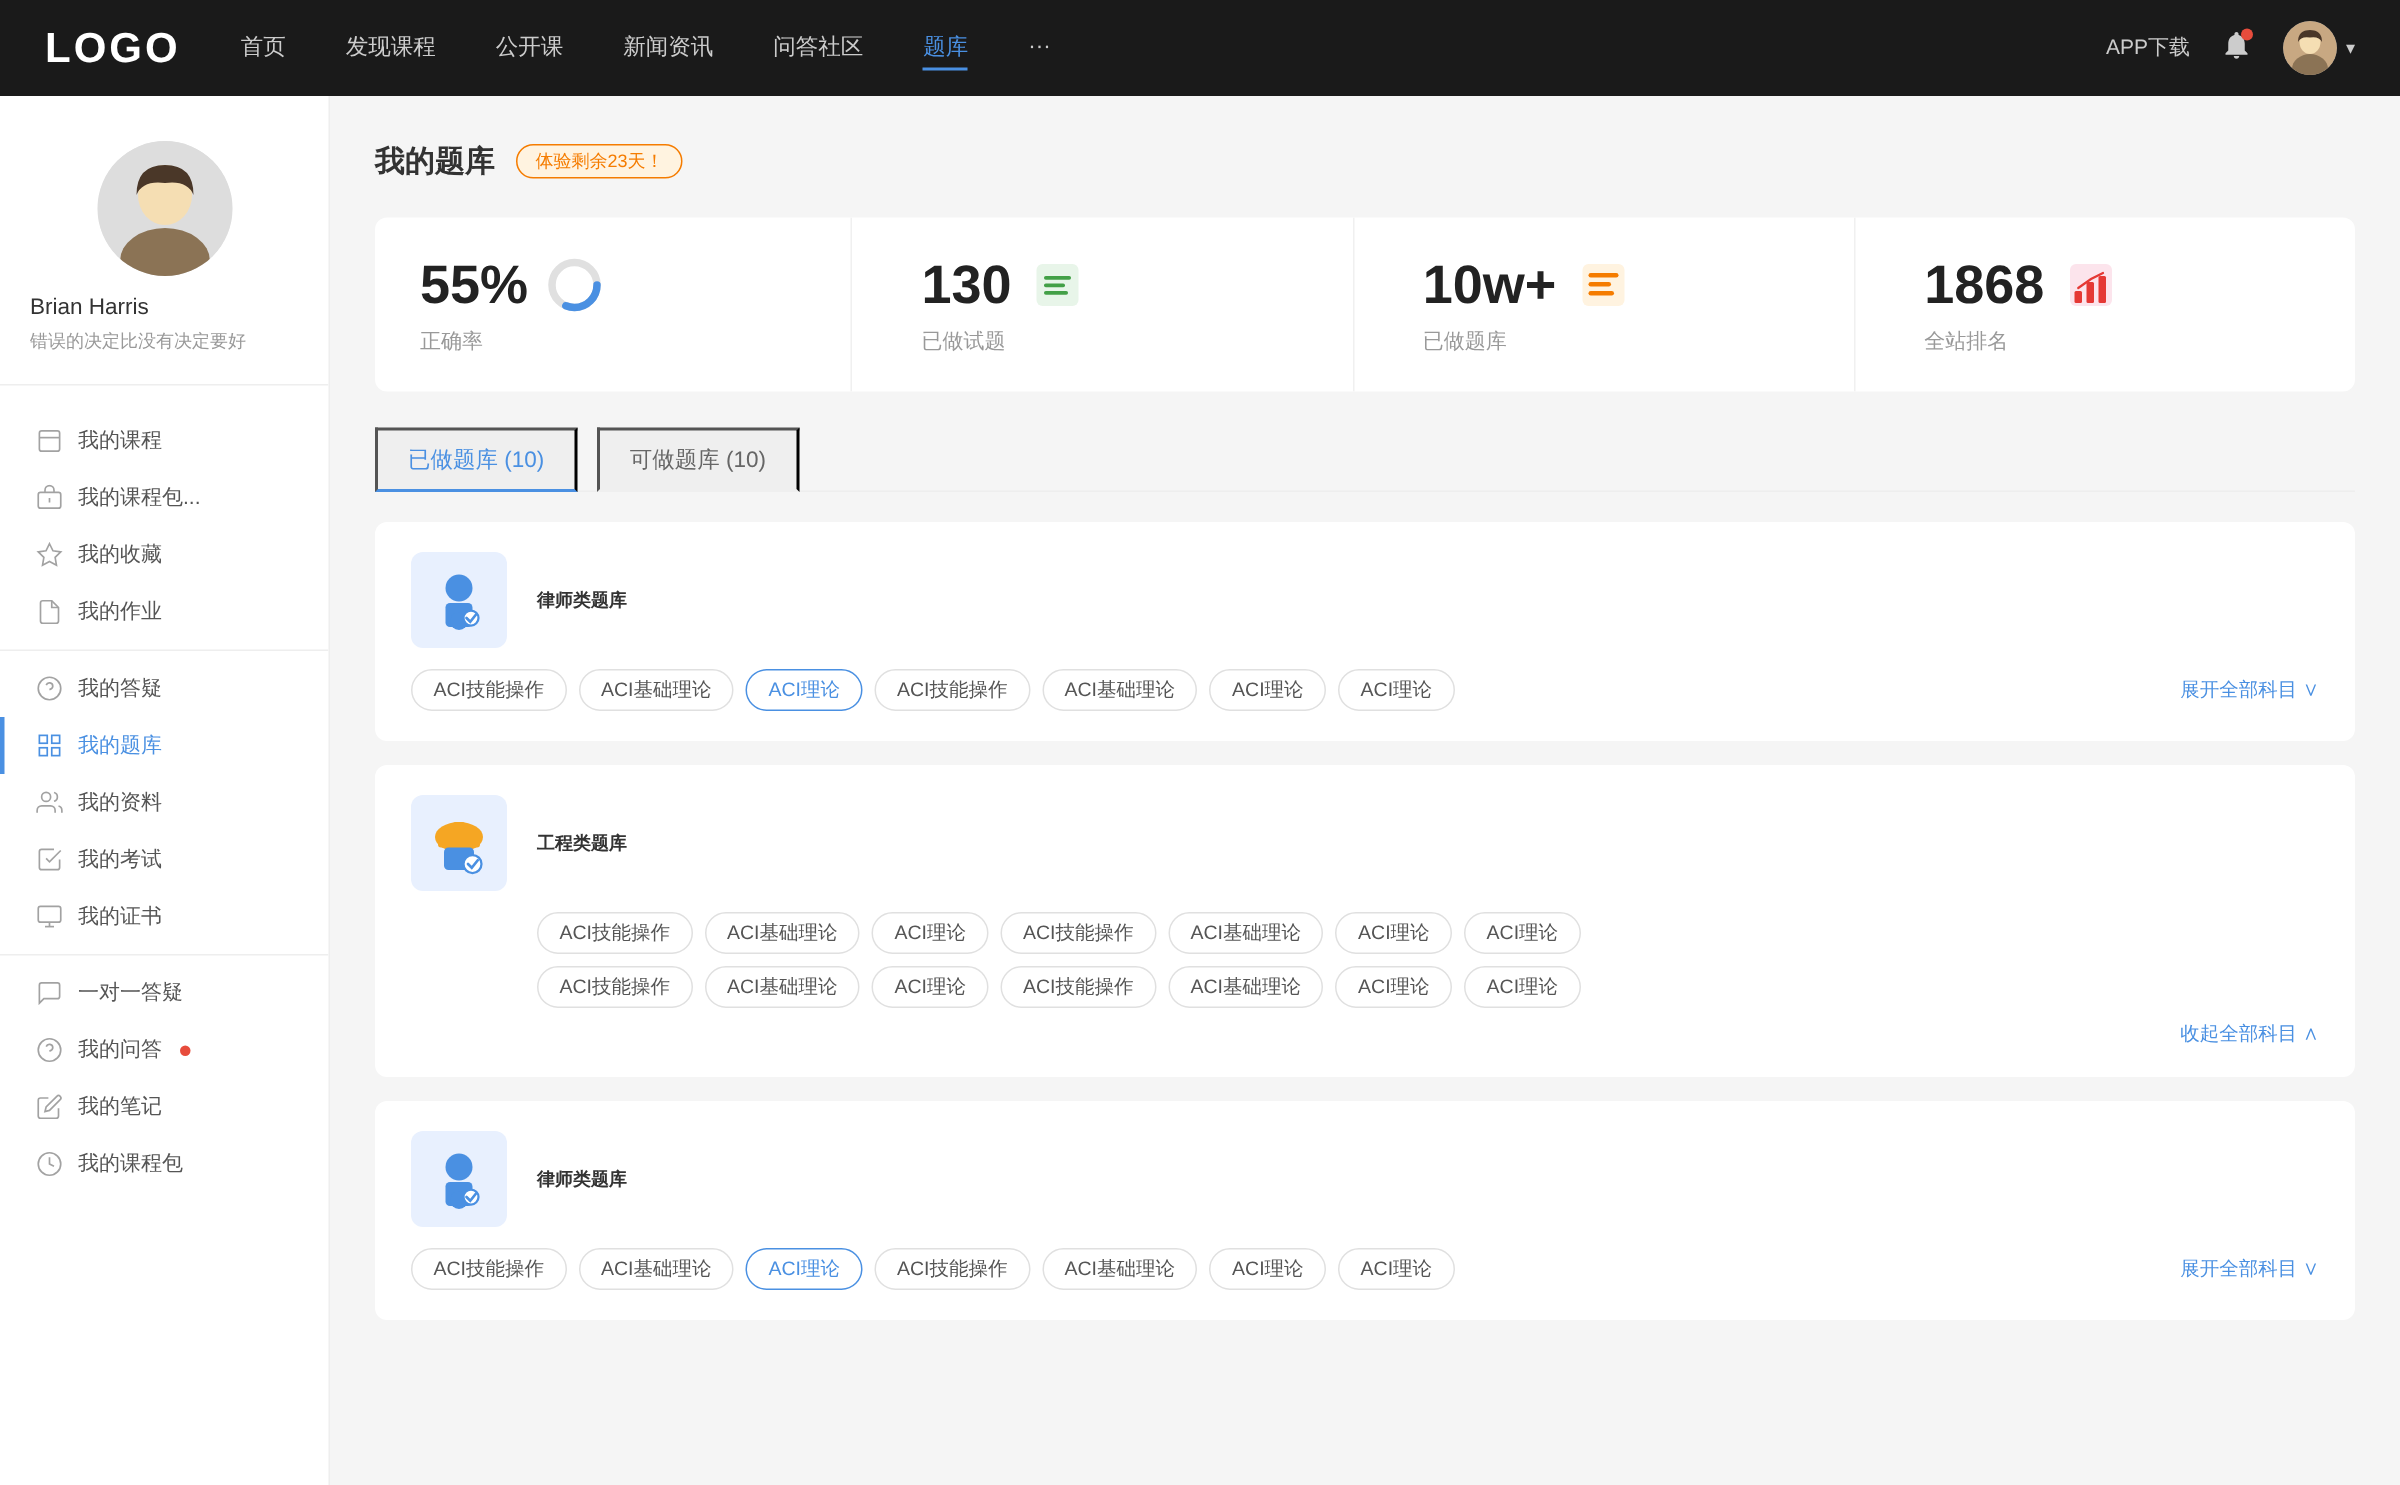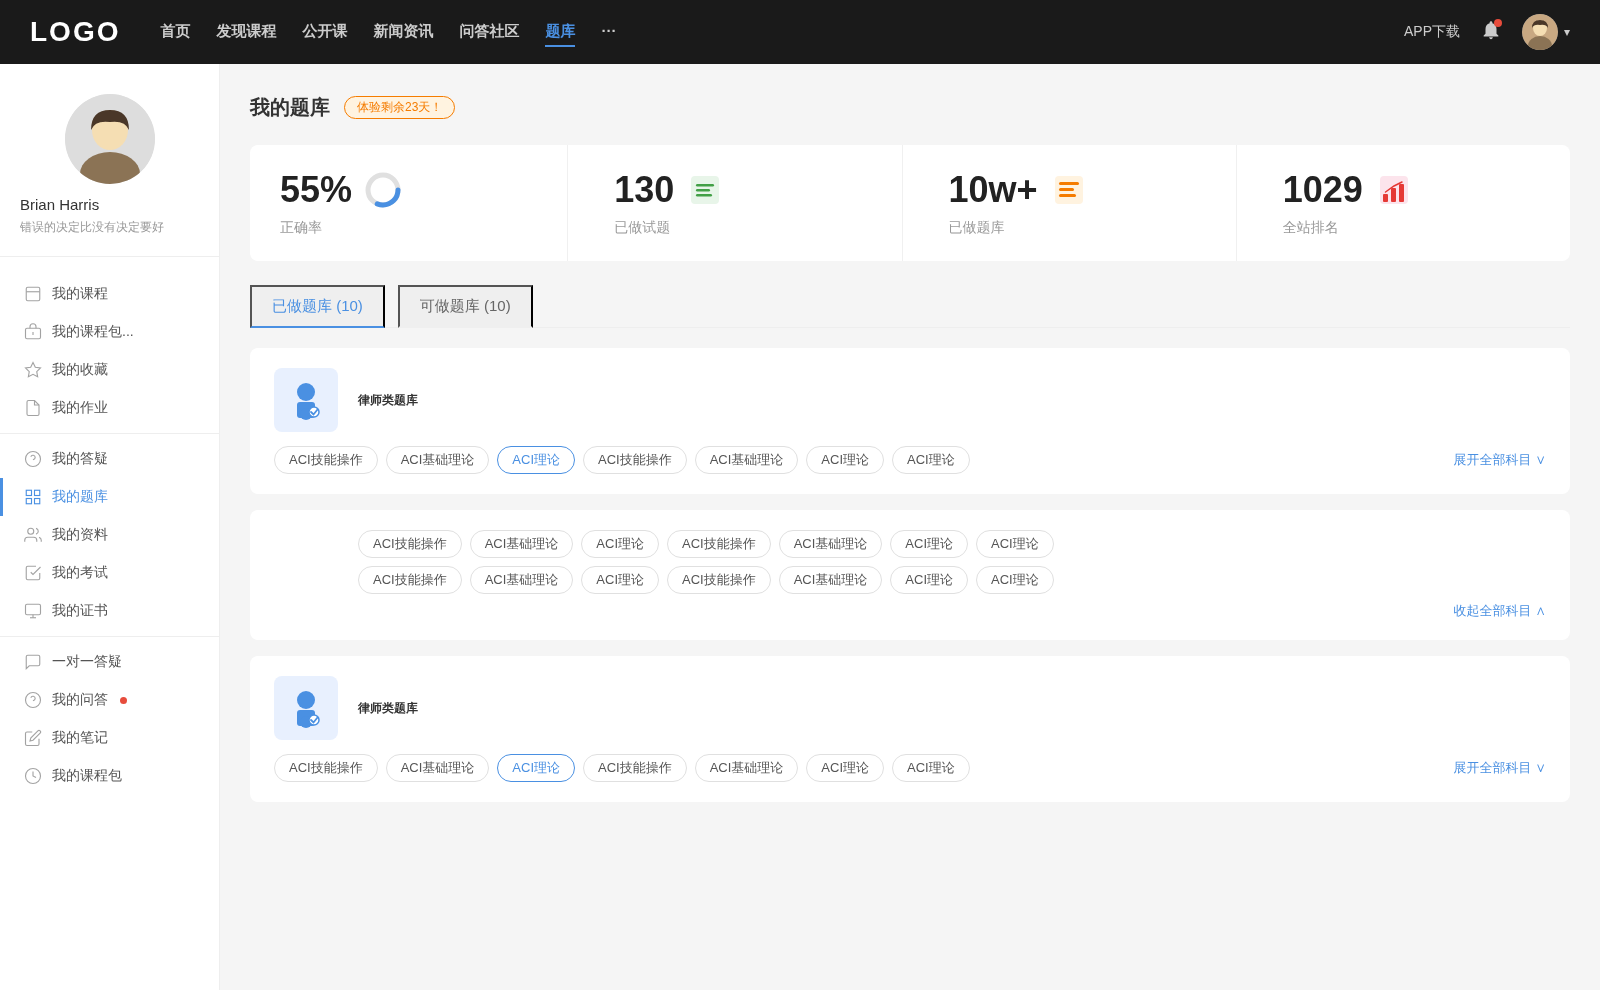--- a/index.html
+++ b/index.html
@@ -18,23 +18,22 @@
     }
     .navbar-logo {
       color: white;
       font-size: 28px;
       font-weight: bold;
       letter-spacing: 2px;
       margin-right: 40px;
     }
     .navbar-nav {
       display: flex;
-      gap: 26px;
+      gap: 40px;
       flex: 1;
-      font-weight: bold;
     }
     .nav-item {
       color: #ccc;
       font-size: 15px;
       cursor: pointer;
       padding: 4px 0;
     }
     .nav-item.active {
       color: #4a90e2;
       border-bottom: 2px solid #4a90e2;
@@ -526,21 +525,21 @@
               <rect x="8" y="16" width="15" height="3" rx="1.5" fill="#f57c00"></rect>
               <rect x="8" y="22" width="17" height="3" rx="1.5" fill="#f57c00"></rect>
             </svg>
           </div>
         </div>
         <span class="stat-label">已做题库</span>
       </div>
 
       <div class="stat-item">
         <div class="stat-top">
-          <span class="stat-value">1029</span>
+          <span class="stat-value">1868</span>
           <div class="stat-icon">
             <svg width="36" height="36" viewBox="0 0 36 36">
               <rect x="4" y="4" width="28" height="28" rx="4" fill="#fce4ec"></rect>
               <rect x="7" y="22" width="5" height="8" rx="1" fill="#e53935"></rect>
               <rect x="15" y="16" width="5" height="14" rx="1" fill="#e53935"></rect>
               <rect x="23" y="12" width="5" height="18" rx="1" fill="#e53935"></rect>
               <polyline points="9.5,20 18,14 26,10" fill="none" stroke="#e53935" stroke-width="1.5" stroke-linecap="round"></polyline>
             </svg>
           </div>
         </div>
@@ -574,20 +573,38 @@
           <span class="tag">ACI技能操作</span>
           <span class="tag">ACI基础理论</span>
           <span class="tag">ACI理论</span>
           <span class="tag">ACI理论</span>
         </div>
         <span class="expand-btn">展开全部科目 ∨</span>
       </div>
     </div>
 
     <div class="bank-card">
+      <div class="bank-card-header">
+        <div class="bank-avatar" style="background:#e8f0fe; position:relative;">
+          <svg width="48" height="48" viewBox="0 0 48 48">
+
+            <ellipse cx="24" cy="20" rx="16" ry="10" fill="#f5a623"></ellipse>
+            <rect x="10" y="22" width="28" height="5" rx="2" fill="#f5a623"></rect>
+            <rect x="16" y="12" width="16" height="10" rx="0" fill="#f5a623"></rect>
+            <rect x="20" y="10" width="8" height="5" rx="2" fill="#f5a623"></rect>
+
+            <circle cx="24" cy="10" r="0" fill="none"></circle>
+            <rect x="14" y="27" width="20" height="15" rx="3" fill="#4a90e2"></rect>
+
+            <circle cx="33" cy="38" r="6" fill="white" stroke="#4a90e2" stroke-width="1.5"></circle>
+            <polyline points="30,38 32.5,40.5 36.5,35.5" fill="none" stroke="#4a90e2" stroke-width="1.8" stroke-linecap="round"></polyline>
+          </svg>
+        </div>
+        <span class="bank-title">工程类题库</span>
+      </div>
       <div class="bank-tags" style="margin-left:84px; margin-bottom:8px;">
         <span class="tag">ACI技能操作</span>
         <span class="tag">ACI基础理论</span>
         <span class="tag">ACI理论</span>
         <span class="tag">ACI技能操作</span>
         <span class="tag">ACI基础理论</span>
         <span class="tag">ACI理论</span>
         <span class="tag">ACI理论</span>
       </div>
       <div class="bank-tags" style="margin-left:84px; margin-bottom:8px;">

